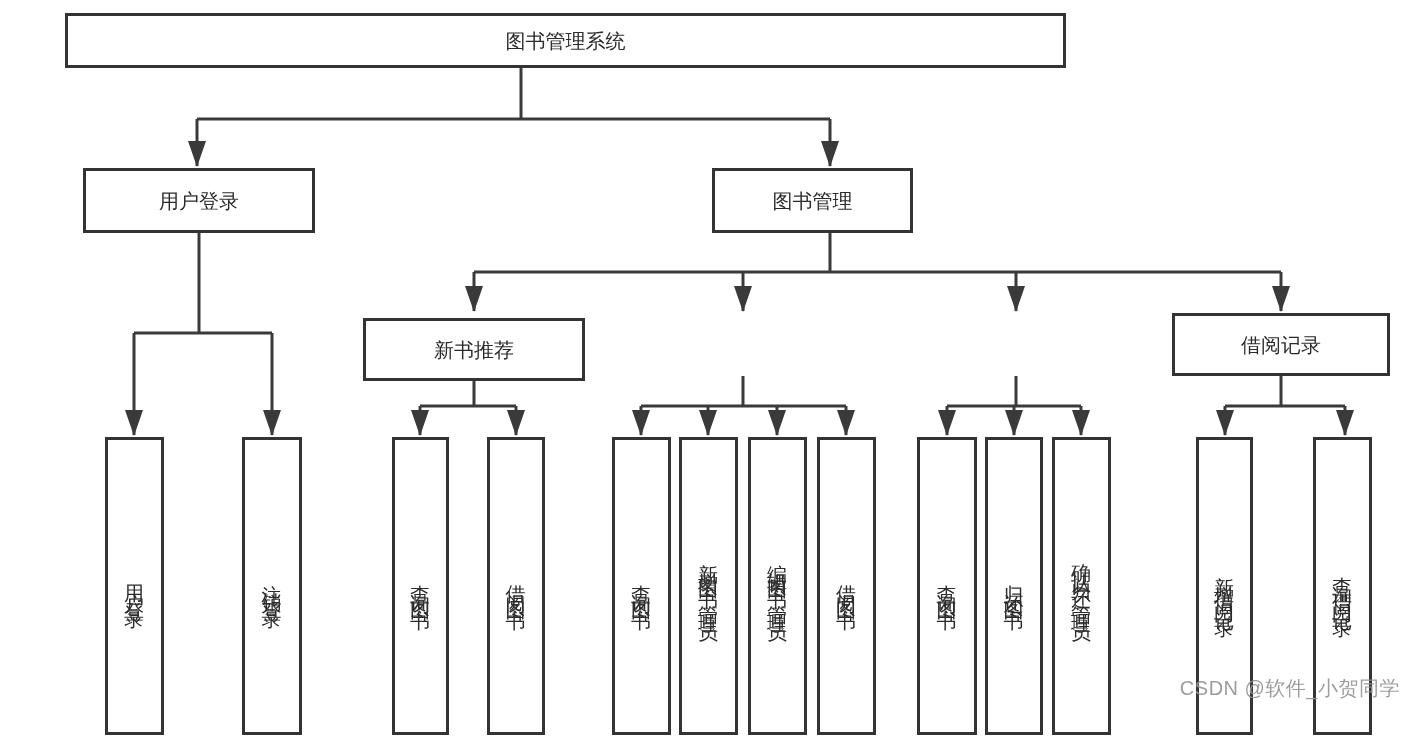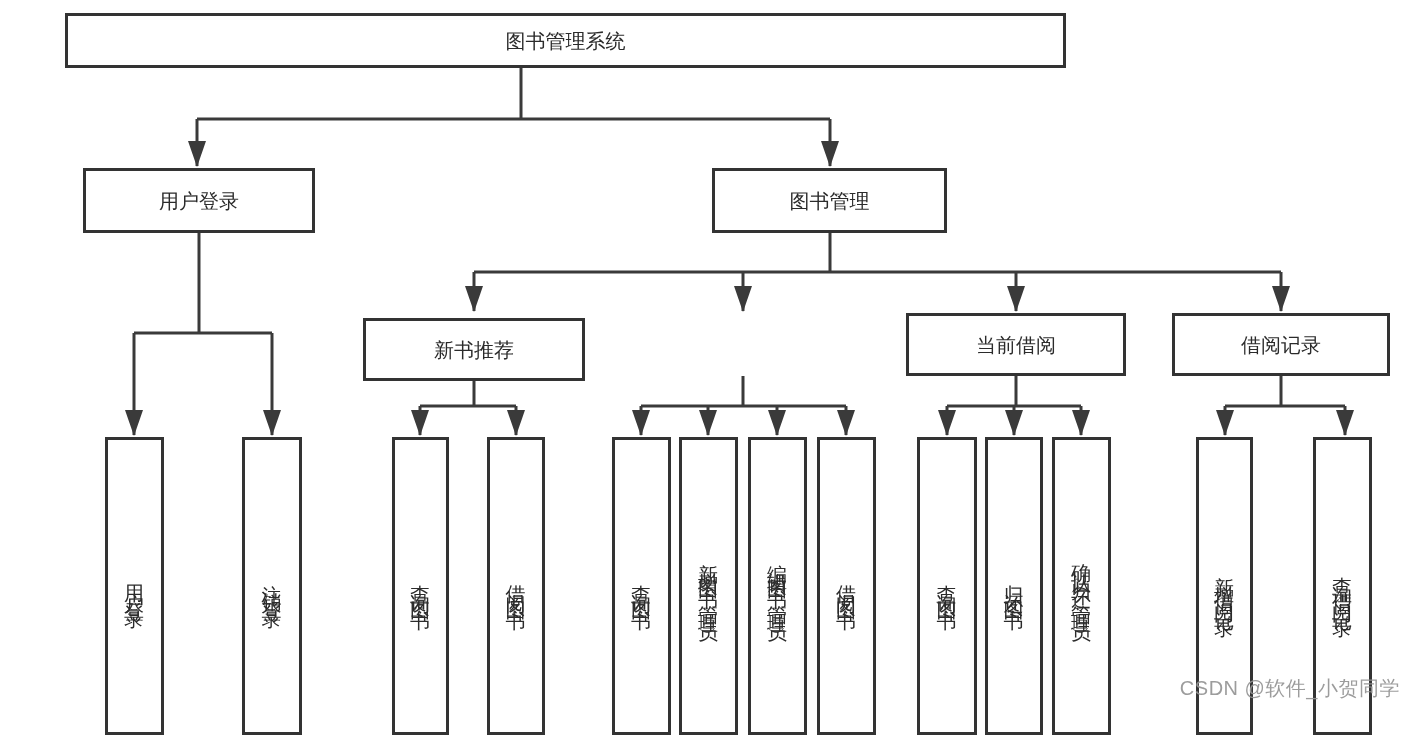--- a/index.html
+++ b/index.html
@@ -95,24 +95,23 @@
 
       <path d="M1281 376 V406 M1225 406 H1345"></path>
       <path d="M1225 406 V435" marker-end="url(#arrow)"></path>
       <path d="M1345 406 V435" marker-end="url(#arrow)"></path>
     </g>
   </svg>
 
   <div class="box" style="left:21px; top:13px; width:1001px; height:55px;margin-left:44px;">图书管理系统</div>
 
   <div class="box" style="left:83px; top:168px; width:232px; height:65px;">用户登录</div>
-  <div class="box" style="left:712px; top:168px; width:235px; height:65px;">图书管理</div>
+  <div class="box" style="left:712px; top:168px; width:201px; height:65px;">图书管理</div>
 
   <div class="box" style="left:363px; top:318px; width:222px; height:63px;">新书推荐</div>
-  <div class="box" style="left:906px; top:313px; width:220px; height:63px;">当前借阅</div>
   <div class="box" style="left:1172px; top:313px; width:218px; height:63px;">借阅记录</div>
 
   <div class="box v" style="left:105px; top:437px; width:59px; height:298px;">用户登录</div>
   <div class="box v" style="left:242px; top:437px; width:60px; height:298px;">注销登录</div>
 
   <div class="box v" style="left:392px; top:437px; width:57px; height:298px;">查询图书</div>
   <div class="box v" style="left:487px; top:437px; width:58px; height:298px;">借阅图书</div>
 
   <div class="box v" style="left:612px; top:437px; width:59px; height:298px;">查询图书</div>
   <div class="box v" style="left:679px; top:437px; width:59px; height:298px;">新增图书（管理员）</div>

